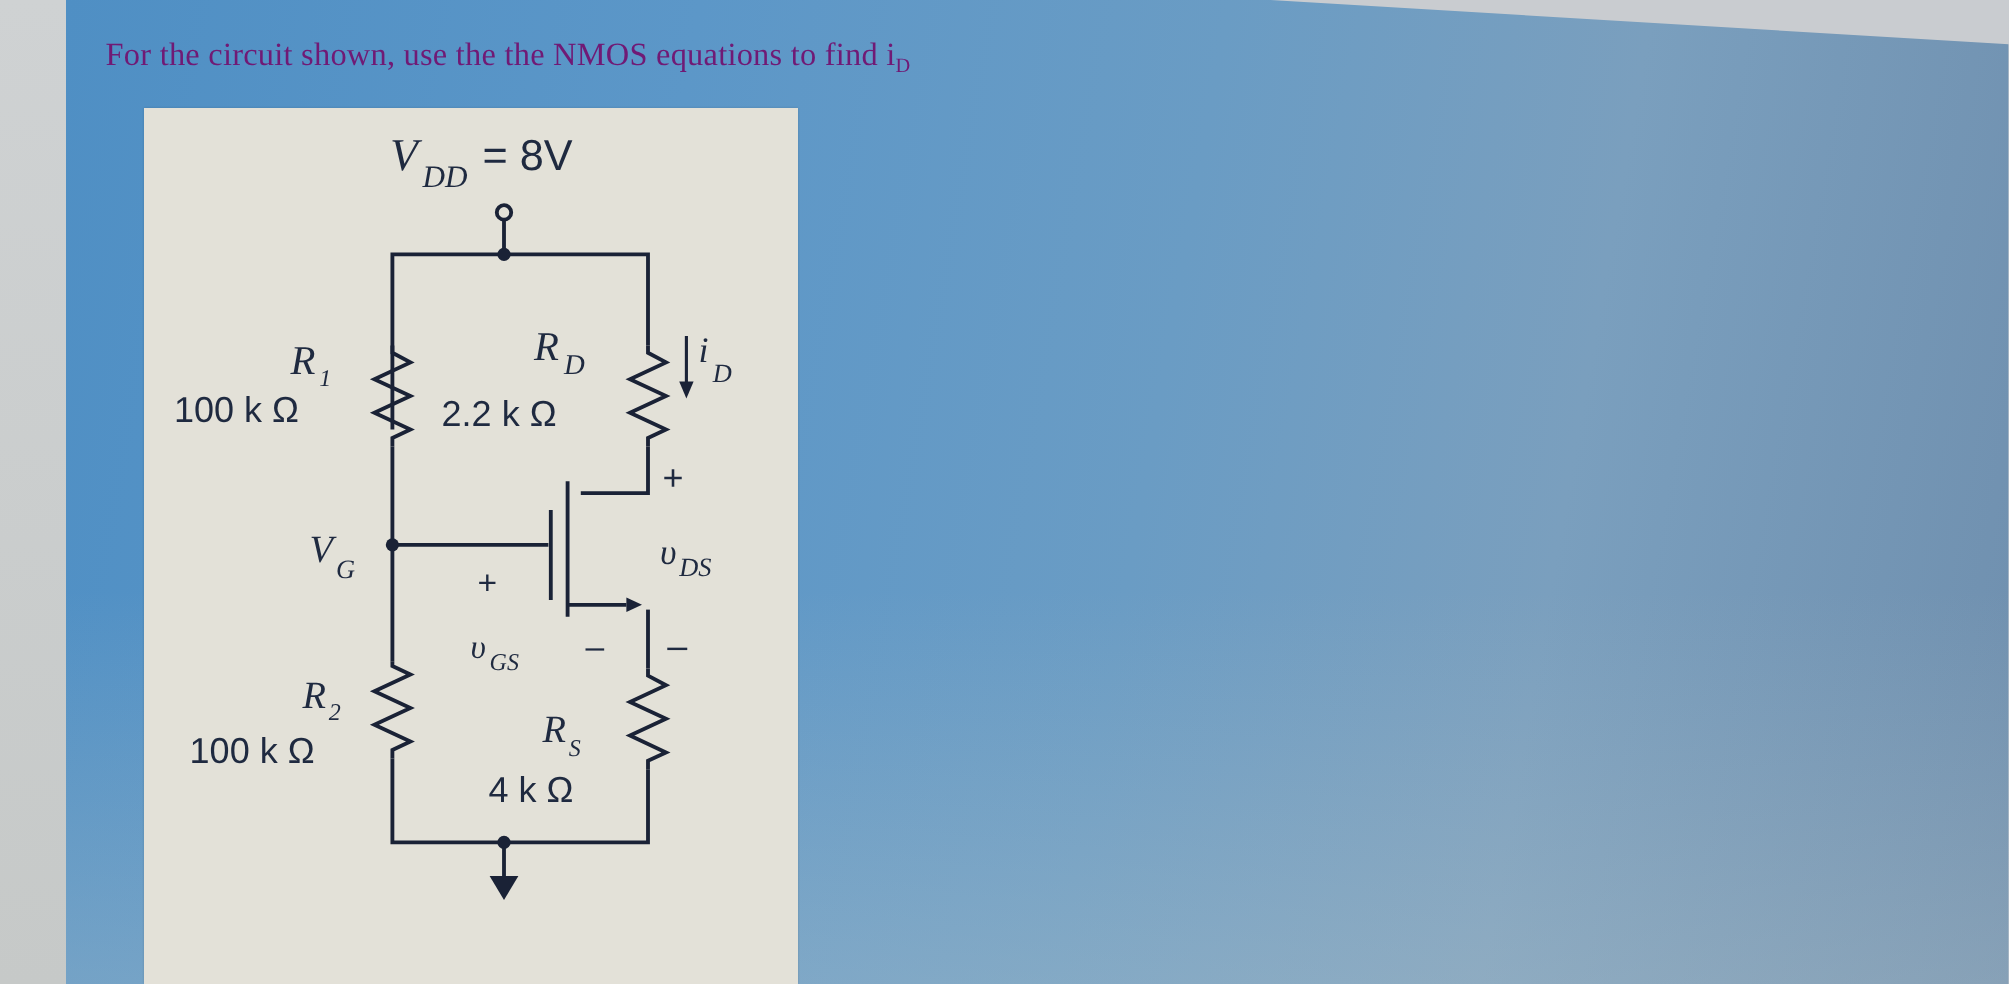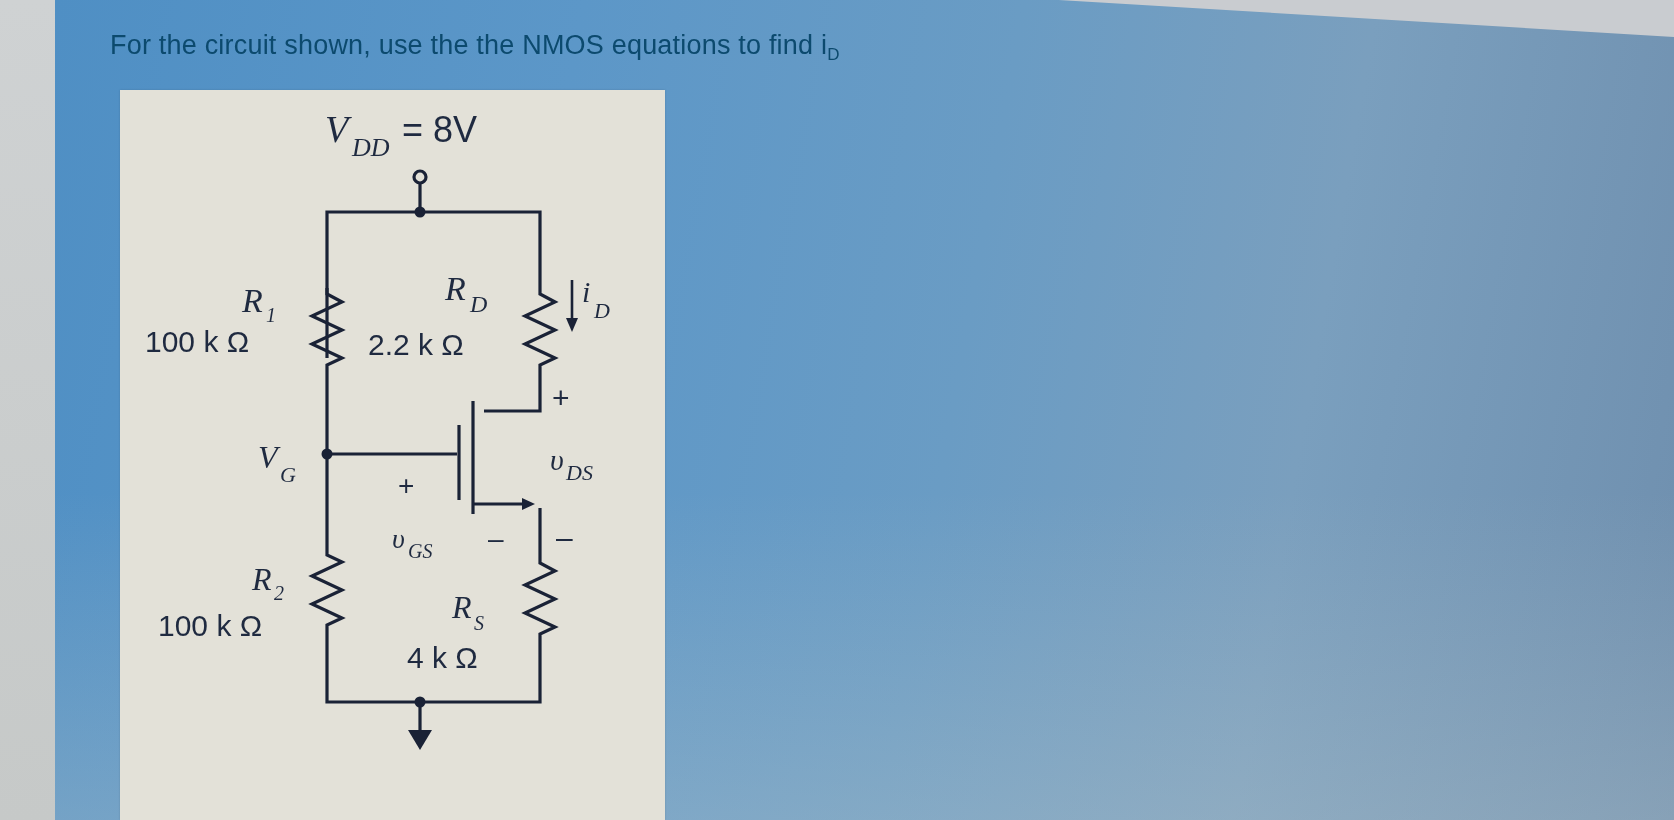--- a/index.html
+++ b/index.html
@@ -28,26 +28,27 @@
       clip-path: polygon(0 0, 62% 0, 100% 4.5%, 100% 100%, 0 100%);
     }
     .panel::after {
       content: "";
       position: absolute;
       inset: 0;
       background: linear-gradient(180deg, rgba(255,255,255,0) 0%, rgba(255,255,255,0) 60%, rgba(180,195,200,0.35) 100%);
     }
     .question {
       position: absolute;
-      left: 110px;
+      left: 88px;
       top: 30px;
       font-size: 27px;
-      color: #0c4a6e;
+      color: #701a75;
       letter-spacing: 0.2px;
       white-space: nowrap;
+      font-family: Liberation Serif, serif;
     }
     .question .sub {
       font-size: 17px;
       vertical-align: -6px;
     }
     .figure {
       position: absolute;
       left: 120px;
       top: 90px;
       width: 545px;

